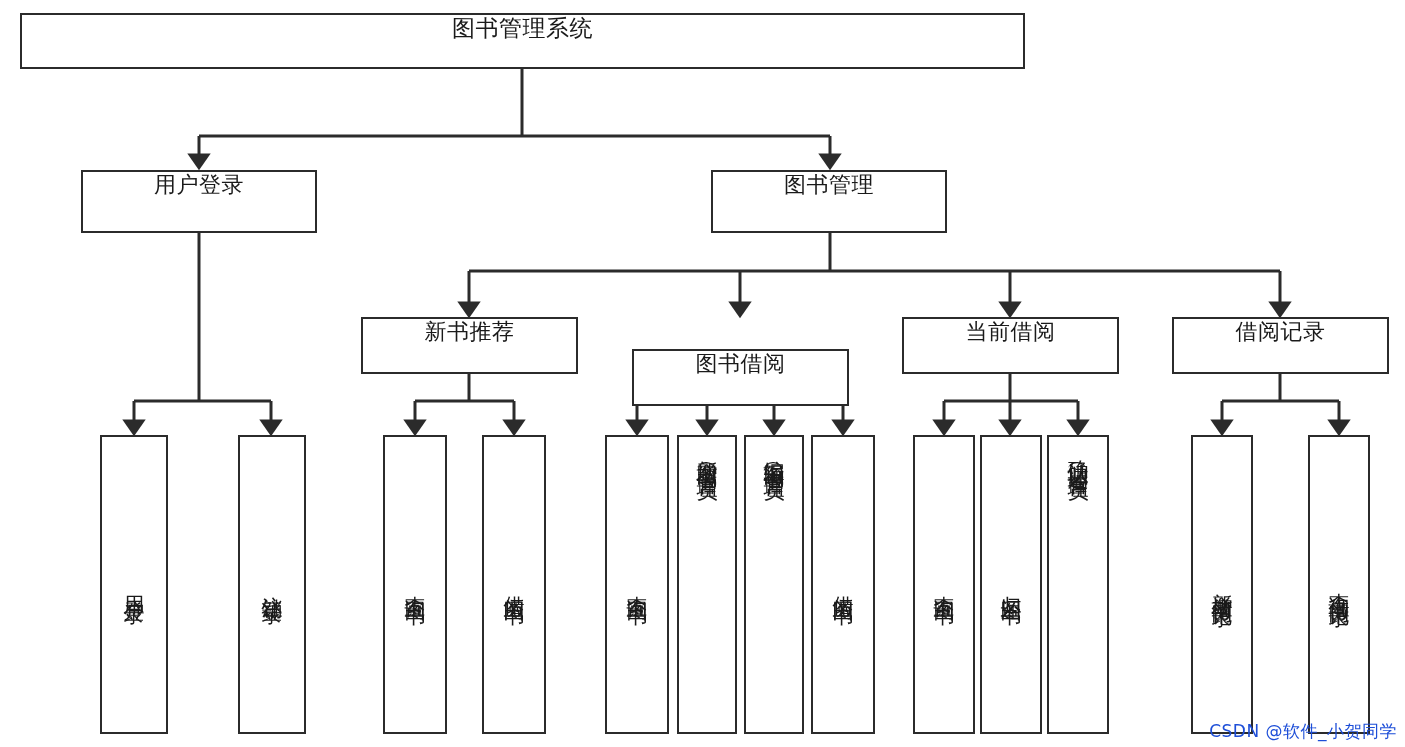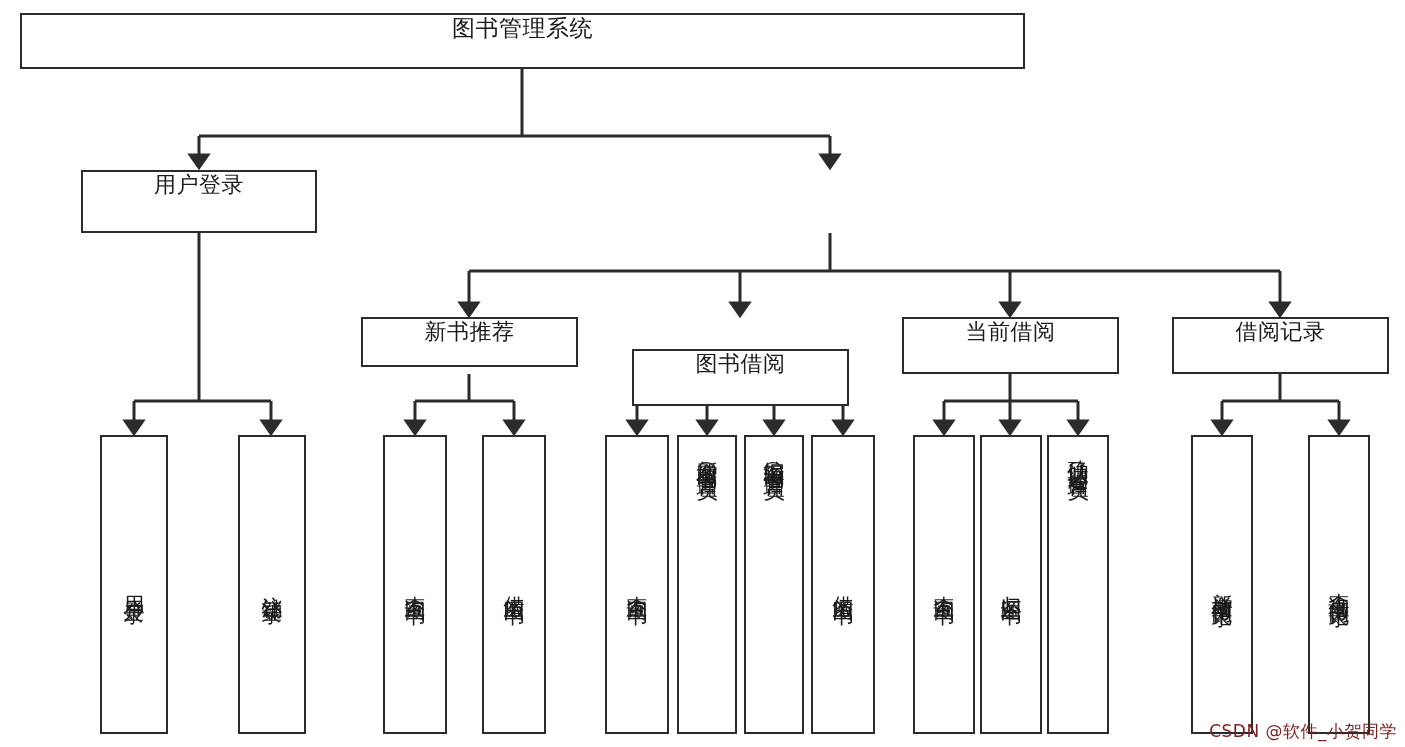--- a/index.html
+++ b/index.html
@@ -65,21 +65,21 @@
     font-size: 21px;
     line-height: 1.05;
     letter-spacing: 3px;
     white-space: nowrap;
   }
   #watermark {
     position: absolute;
     right: 8px;
     bottom: 4px;
     font-size: 17px;
-    color: #7f1d1d;
+    color: #1d4ed8;
     letter-spacing: 0.5px;
     white-space: nowrap;
     font-family: "DejaVu Sans", "Liberation Sans", sans-serif;
   }
 </style>
 </head>
 <body>
 
 <div id="diagram-root">
 
@@ -134,22 +134,25 @@
   </svg>
 
   <div class="node h root" style="left:20px; top:13px; width:1005px; height:56px;">
     <span class="label">图书管理系统</span>
   </div>
 
   <div class="node h" style="left:81px; top:170px; width:236px; height:63px;">
     <span class="label">用户登录</span>
   </div>
 
-
-  <div class="node h" style="left:361px; top:317px; width:217px; height:50px;">
+  <div class="node h" style="left:711px; top:170px; width:236px; height:63px;">
+    <span class="label">图书管理</span>
+  </div>
+
+  <div class="node h" style="left:361px; top:317px; width:217px; height:57px;">
     <span class="label">新书推荐</span>
   </div>
 
   <div class="node h" style="left:632px; top:317px; width:217px; height:57px;margin-top:32px;">
     <span class="label">图书借阅</span>
   </div>
 
   <div class="node h" style="left:1172px; top:317px; width:217px; height:57px;">
     <span class="label">借阅记录</span>
   </div>

